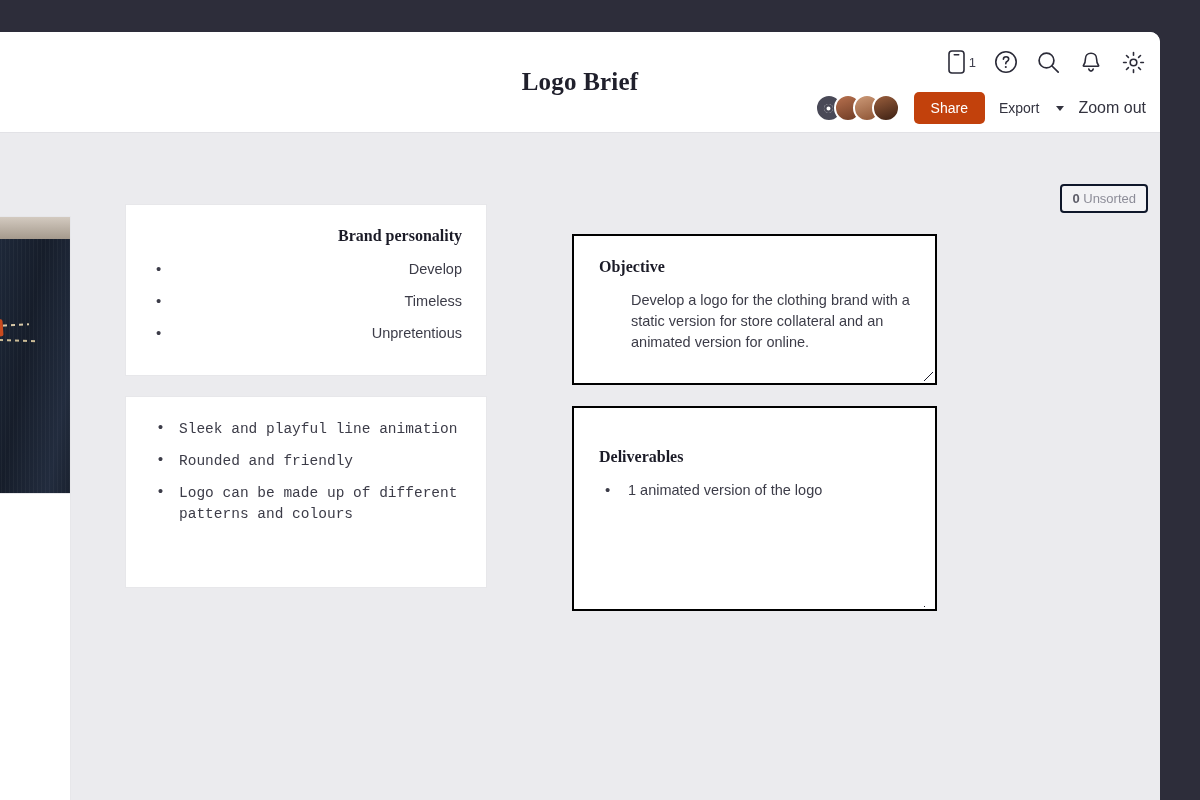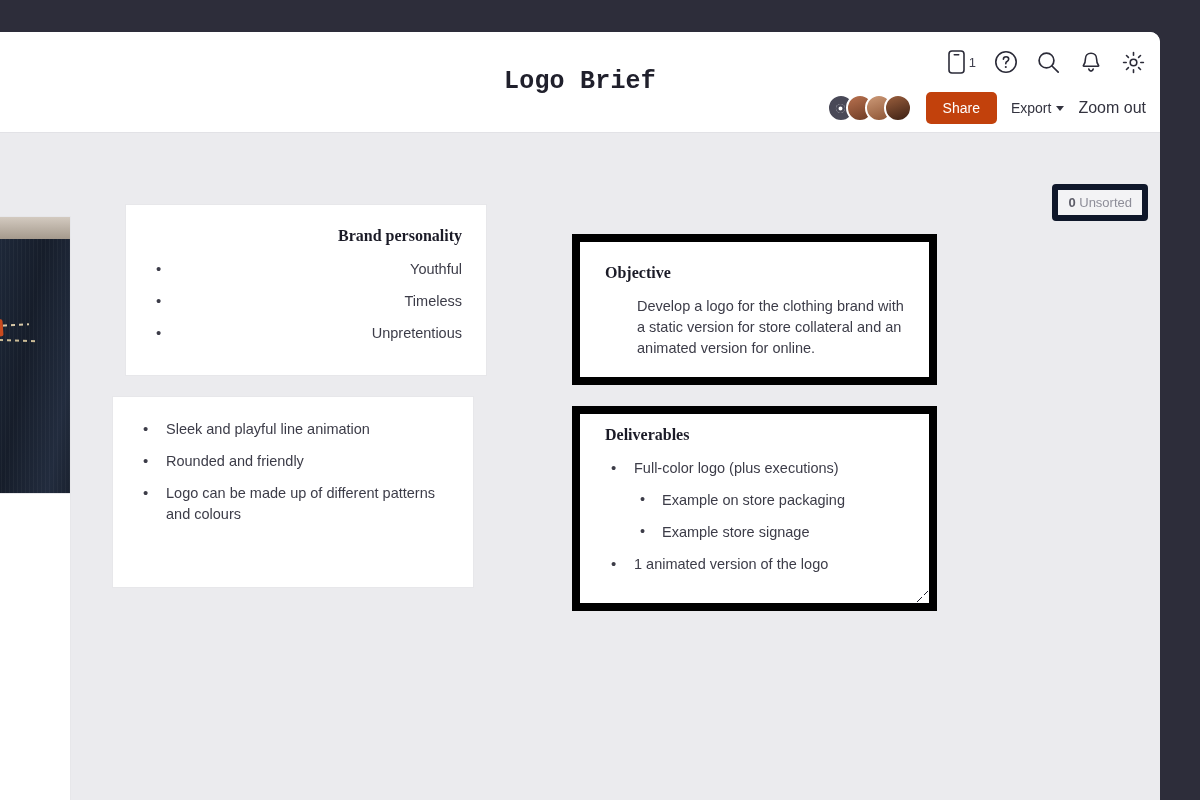--- a/index.html
+++ b/index.html
@@ -56,21 +56,21 @@
     background: #ffffff;
     border-bottom: 1px solid #e2e2e6;
   }
   #doc-title {
     position: absolute;
     left: 0;
     top: 0;
     width: 1160px;
     text-align: center;
     line-height: 100px;
-    font-family: Liberation Mono, monospace;
+    font-family: Liberation Serif, serif;
     font-weight: bold;
     font-size: 25px;
     color: #20202c;
     letter-spacing: .2px;
   }
   #header-right {
     position: absolute;
     right: 14px;
     top: 60px;
     display: flex;
@@ -120,21 +120,21 @@
     border: none;
     cursor: pointer;
     font-family: "Liberation Sans", sans-serif;
   }
   #export-button {
     font-size: 14px;
     color: #33333f;
     cursor: pointer;
     display: flex;
     align-items: center;
-    gap: 5px;
+    gap: 17px;
   }
   .caret {
     width: 0; height: 0;
     border-left: 4px solid transparent;
     border-right: 4px solid transparent;
     border-top: 5px solid #33333f;
   }
   #zoom-out-button {
     font-size: 16px;
     color: #33333f;
@@ -149,36 +149,36 @@
     width: 1160px;
     height: 667px;
     background: #ebebee;
   }
 
   #unsorted-chip {
     position: absolute;
     right: 12px;
     top: 51px;
     background: #f3f3f5;
-    border: 6px solid #0f172a;
+    border: 2px solid #0f172a;
     border-radius: 4px;
     padding: 5px 10px;
     font-size: 13px;
     color: #8d8d98;
   }
   #unsorted-chip b { color: #5d5d68; font-weight: bold; }
 
   
   .card {
     position: absolute;
     background: #ffffff;
     box-sizing: border-box;
   }
   .card.plain { border: 1px solid #e7e7ea; }
-  .card.outlined { border: 8px solid #000000; }
+  .card.outlined { border: 2px solid #000000; }
 
   .card-title {
     font-family: "Liberation Serif", serif;
     font-weight: bold;
     font-size: 16px;
     color: #1b1b27;
     margin: 0 0 14px 0;
   }
   .card-body-text {
     font-size: 14.5px;
@@ -241,23 +241,23 @@
     content: "";
     position: absolute;
     right: 0; bottom: 0;
     width: 11px; height: 11px;
     background:
       linear-gradient(135deg, transparent 0 50%, #1d1d2b 50% 53%, transparent 53% 100%);
   }
 
   
   #card-brand-personality { left: 125px; top: 71px; width: 362px; height: 172px; padding: 22px 24px; text-align: right; }
-  #card-style-notes       { left: 112px; top: 263px; width: 362px; height: 192px; padding: 22px 24px; }
+  #card-style-notes       { left: 125px; top: 263px; width: 362px; height: 192px; padding: 22px 24px; font-family: Liberation Mono, monospace; }
   #card-objective         { left: 572px; top: 101px; width: 365px; height: 151px; padding: 22px 25px; }
-  #card-deliverables      { left: 572px; top: 273px; width: 365px; height: 205px; padding: 12px 25px; }
+  #card-deliverables      { left: 572px; top: 273px; width: 365px; height: 205px; padding: 40px 25px; }
 
   
   #photo-card {
     position: absolute;
     left: -60px;
     top: 83px;
     width: 131px;
     height: 353px;
     background: #10131b;
     overflow: hidden;
@@ -392,21 +392,21 @@
     <div id="card-offscreen-text">
       
       
       
       
     </div>
 
     <div class="card plain" id="card-brand-personality">
       <div class="card-title">Brand personality</div>
       <ul class="bullets">
-        <li>Youthful</li>
+        <li>Develop</li>
         <li>Timeless</li>
         <li>Unpretentious</li>
       </ul>
     </div>
 
     <div class="card plain" id="card-style-notes">
       <ul class="bullets">
         <li>Sleek and playful line animation</li>
         <li>Rounded and friendly</li>
         <li>Logo can be made up of different patterns and colours</li>
@@ -415,26 +415,19 @@
 
     <div class="card outlined" id="card-objective">
       <div class="card-title">Objective</div>
       <div class="card-body-text">Develop a logo for the clothing brand with a static version for store collateral and an animated version for online.</div>
       <div class="resize-handle"></div>
     </div>
 
     <div class="card outlined" id="card-deliverables">
       <div class="card-title">Deliverables</div>
       <ul class="bullets">
-        <li>
-          <span>Full-color logo (plus executions)</span>
-          <ul class="sub">
-            <li>Example on store packaging</li>
-            <li>Example store signage</li>
-          </ul>
-        </li>
         <li>1 animated version of the logo</li>
       </ul>
       <div class="resize-handle"></div>
     </div>
 
   </div>
 </div>
 
 </body></html>

